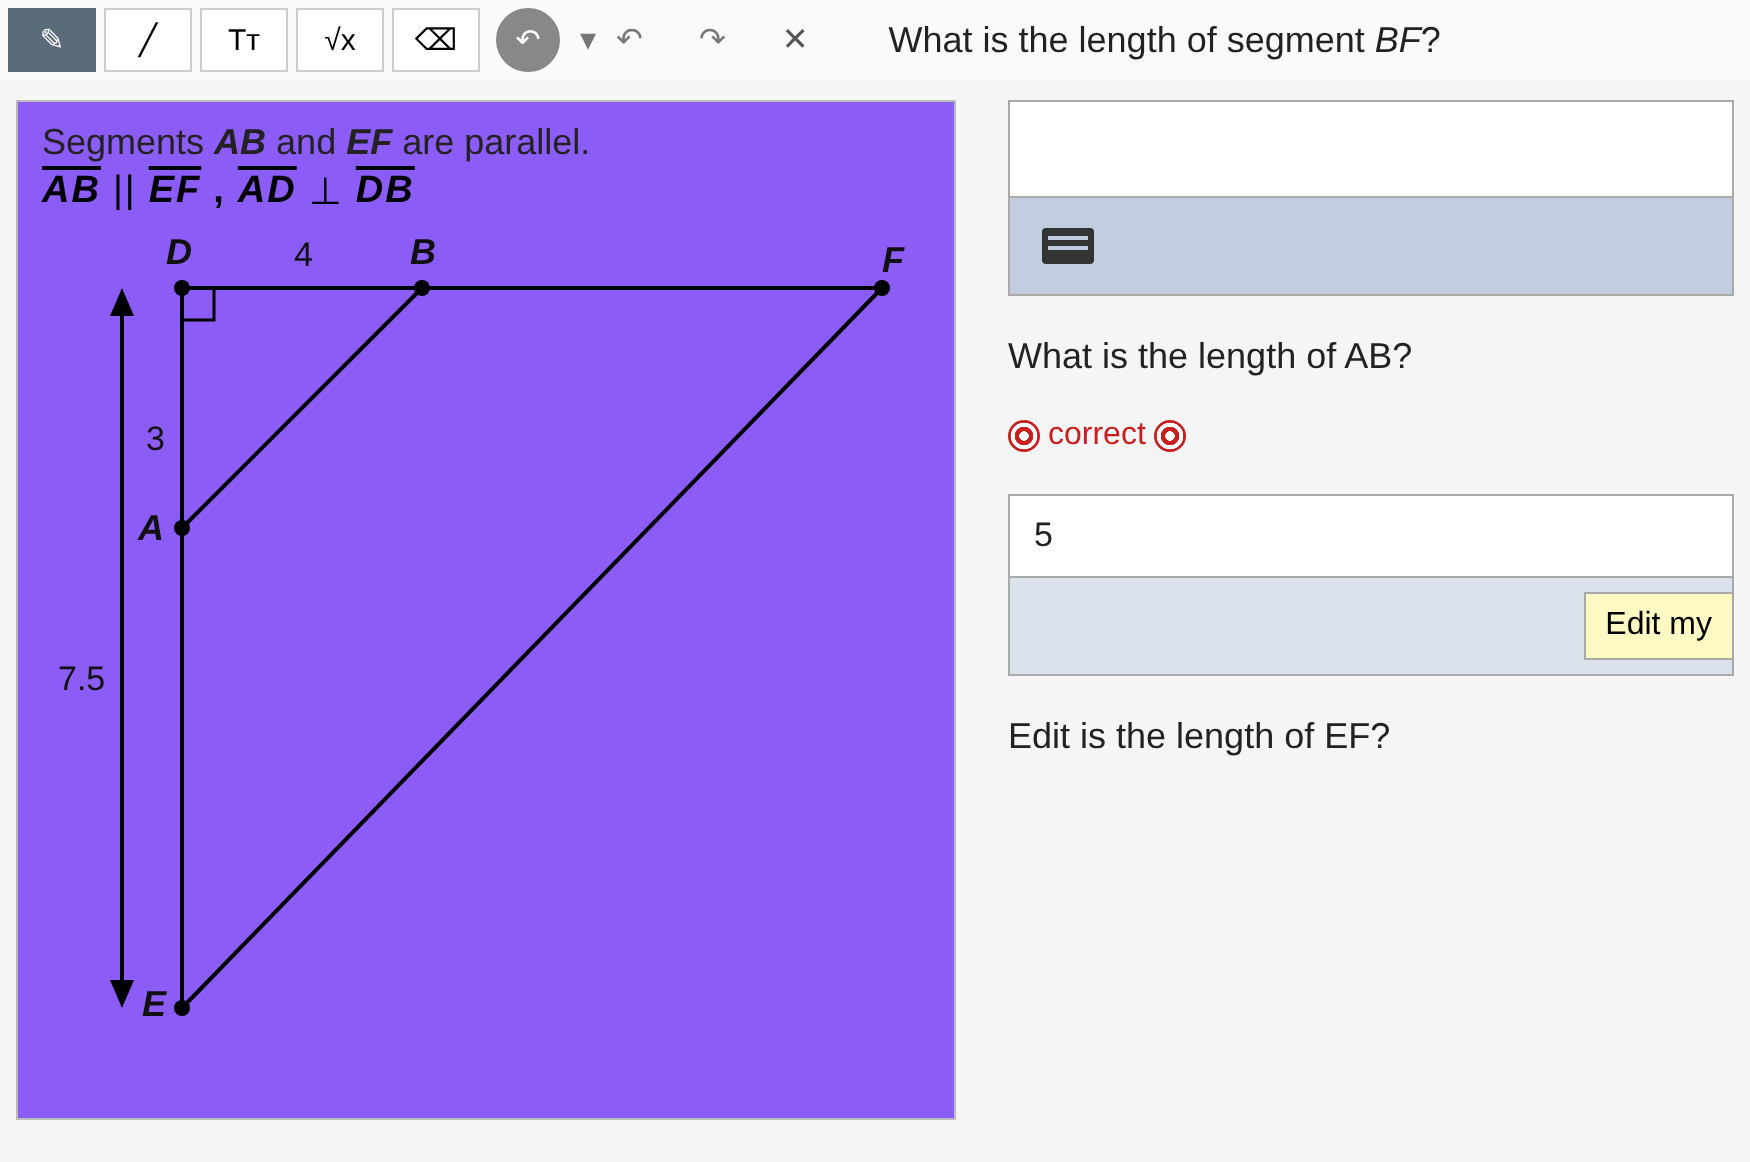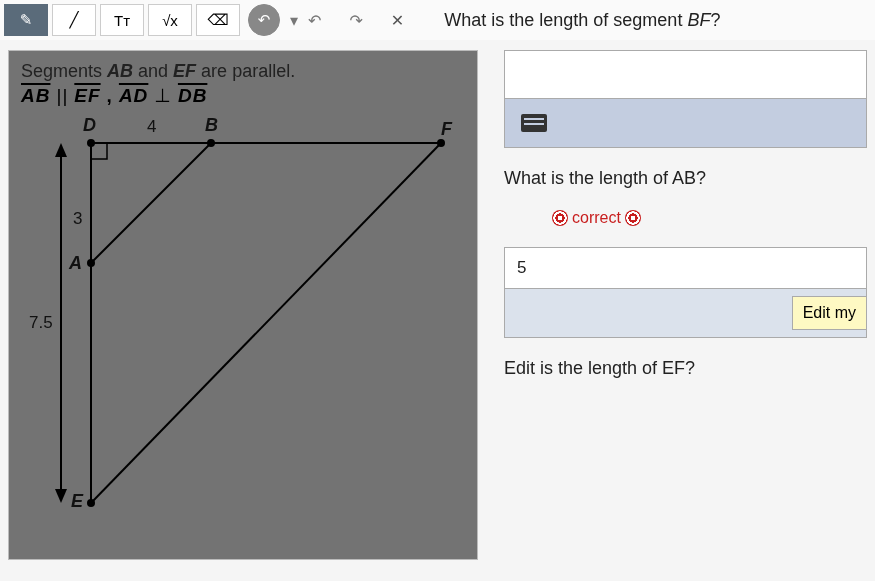--- a/index.html
+++ b/index.html
@@ -57,21 +57,21 @@
     .question-title .seg { font-style: italic; }
     .main {
       display: flex;
       gap: 26px;
       padding: 10px 8px 0 8px;
     }
     .figure-panel {
       width: 470px;
       height: 510px;
       border: 1px solid #bbb;
-      background: #737373;
+      background: #8b5cf6;
       padding: 10px 12px;
       position: relative;
     }
     .fig-caption {
       font-size: 18px;
       color: #222;
       margin-bottom: 2px;
     }
     .fig-caption .bi { font-style: italic; font-weight: bold; }
     .fig-rel {
@@ -134,21 +134,20 @@
     .q-label {
       font-size: 18px;
       color: #222;
     }
     .correct-badge {
       display: flex;
       align-items: center;
       gap: 4px;
       color: #c81e1e;
       font-size: 16px;
-      margin-left: 48px;
     }
     .target {
       width: 16px; height: 16px; border-radius: 50%;
       background: radial-gradient(circle, #fff 20%, #c81e1e 22%, #c81e1e 40%, #fff 42%, #fff 58%, #c81e1e 60%);
     }
     .answer-block {
       border: 1px solid #aaa;
     }
     .answer-top {
       padding: 10px 12px;
@@ -242,21 +241,21 @@
         <circle cx="70" cy="150" r="4" fill="#000"></circle>
         <circle cx="70" cy="390" r="4" fill="#000"></circle>
       </svg>
       <div class="pt-label" style="left:62px;top:2px">D</div>
       <div class="pt-label" style="left:184px;top:2px">B</div>
       <div class="pt-label" style="left:420px;top:6px">F</div>
       <div class="pt-label" style="left:48px;top:140px">A</div>
       <div class="pt-label" style="left:50px;top:378px">E</div>
       <div class="len-label" style="left:126px;top:4px">4</div>
       <div class="len-label" style="left:52px;top:96px">3</div>
-      <div class="len-label" style="left:8px;top:200px">7.5</div>
+      <div class="len-label" style="left:8px;top:216px">7.5</div>
     </div>
   </div>
 
   <div class="right-col">
     <div class="input-block">
       <div class="input-top"></div>
       <div class="input-bottom">
         <div class="kbd-icon"></div>
       </div>
     </div>

